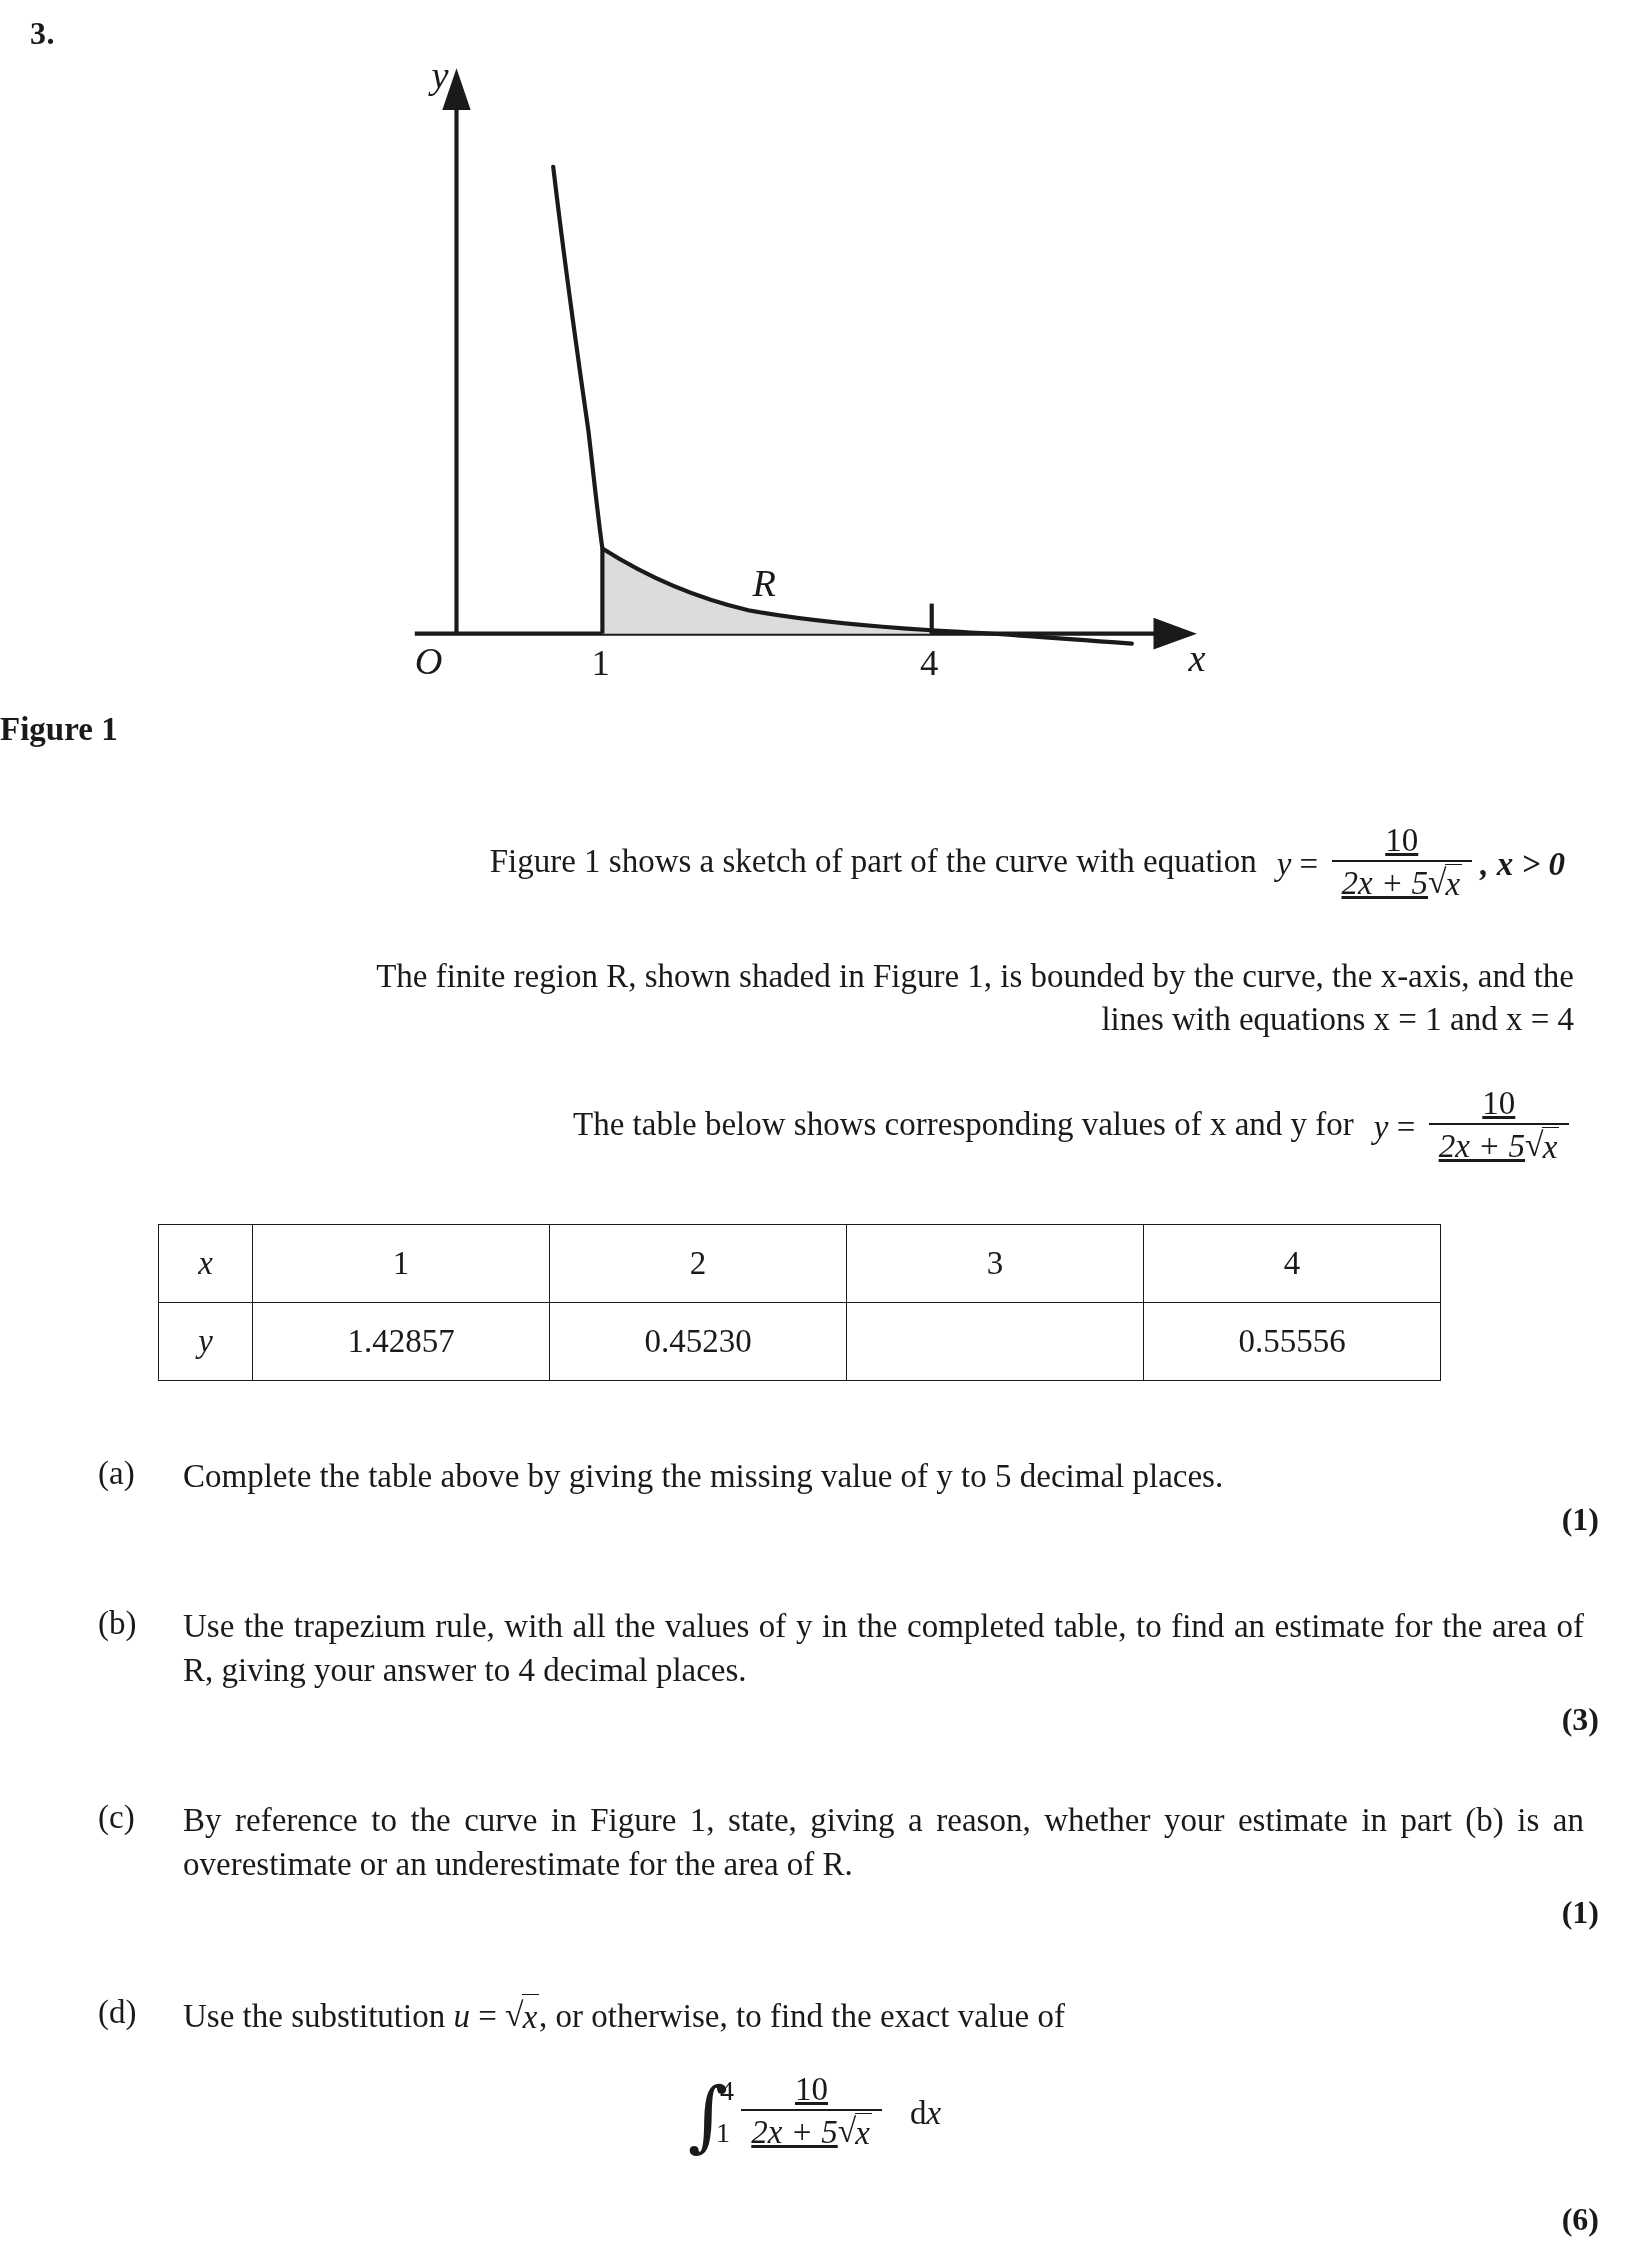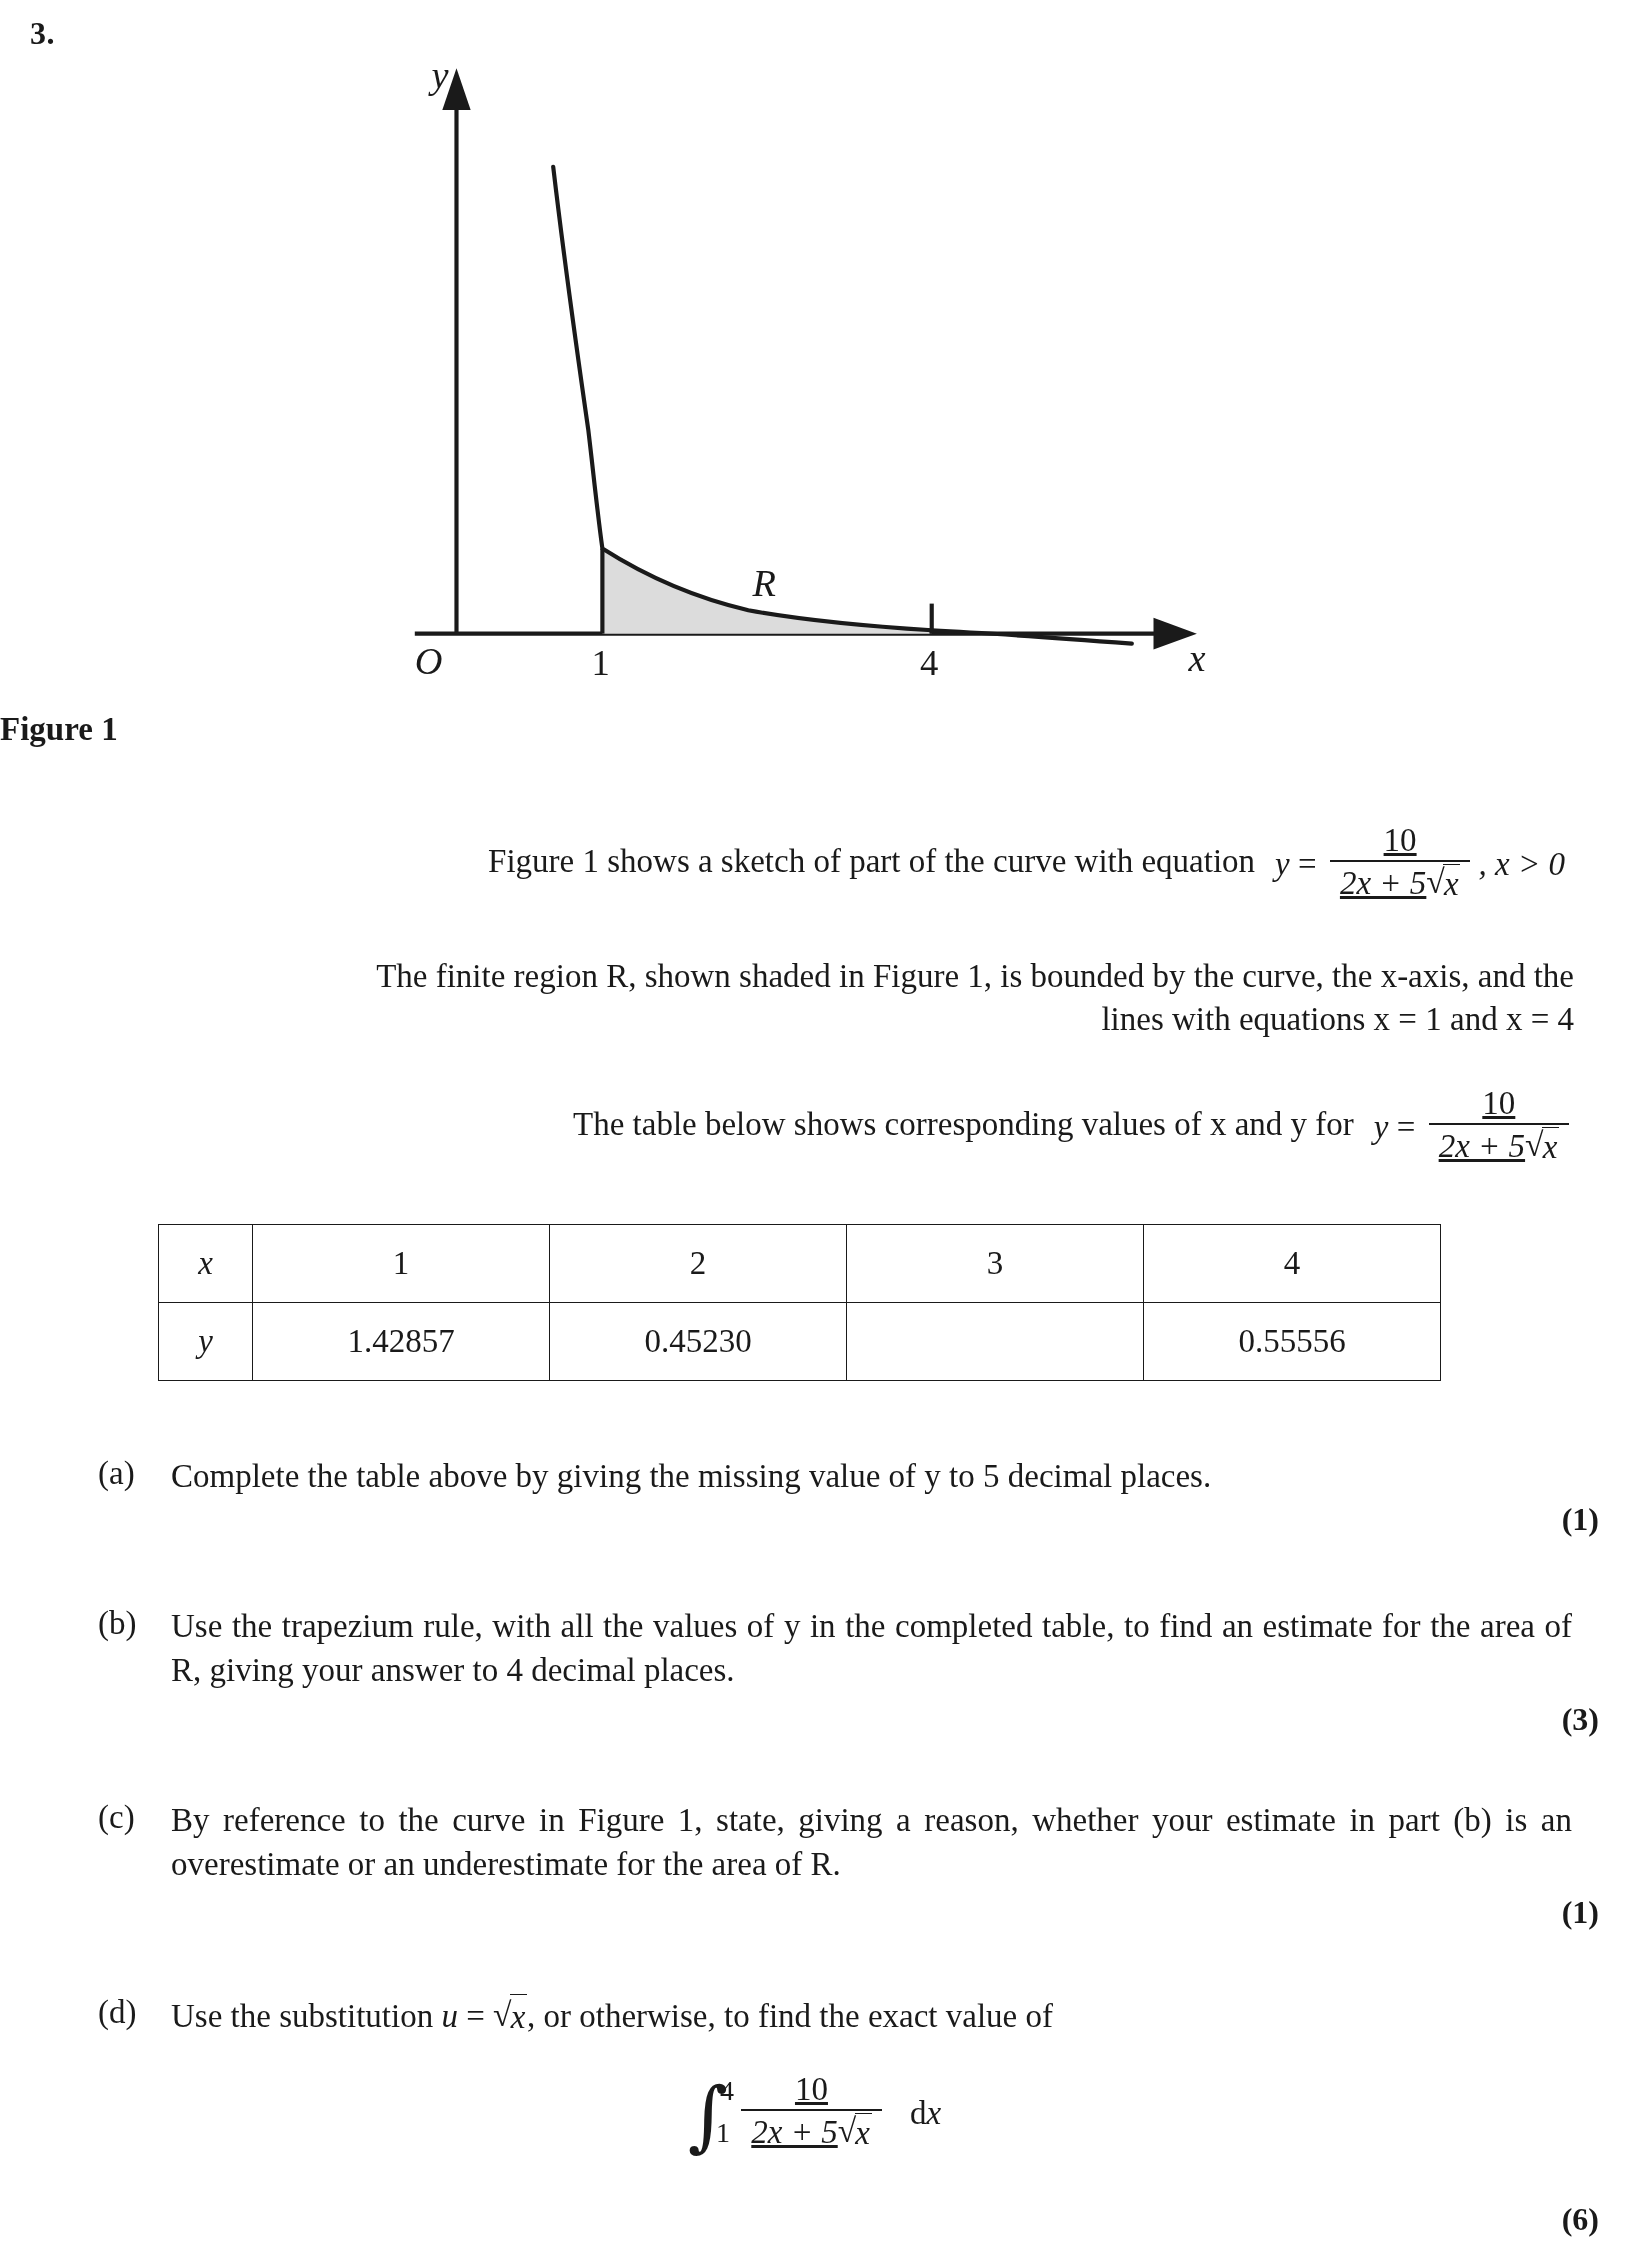--- a/index.html
+++ b/index.html
@@ -115,20 +115,21 @@
   .part-label {
     position: absolute;
     font-size: 33px;
   }
   .part-body {
     position: absolute;
     font-size: 33px;
     line-height: 1.32;
     text-align: justify;
     text-align-last: left;
+    margin-left: 12px;
   }
   .marks {
     position: absolute;
     right: 30px;
     font-size: 32px;
     font-weight: bold;
   }
 
   
   .integral-block {
@@ -216,21 +217,21 @@
       <span style="margin:0 8.3px;">=</span>
       <span class="frac">
         <span class="num">10</span>
         <span class="den">
           <span class="it">2x + 5</span><span class="sqrt">
               <span class="radical">√</span>
               <span class="rad-body it">x</span>
             </span>
         </span>
       </span>
-      <span class="it" style="margin-left:3.3px;">, x &gt; 0</span>
+      <span class="it" style="margin-left:3.3px;font-weight:bold;">, x &gt; 0</span>
     </span>
   </div>
 
   <div class="para" style="left:98px; top:955px; width:1476px;">
     <div>The finite region R, shown shaded in Figure 1, is bounded by the curve, the x-axis, and the</div>
     <div>lines with equations x = 1 and x = 4</div>
   </div>
 
   <div class="para" style="left:98px; top:1088px; width:1476px;">
     <span>The table below shows corresponding values of x and y for</span>

